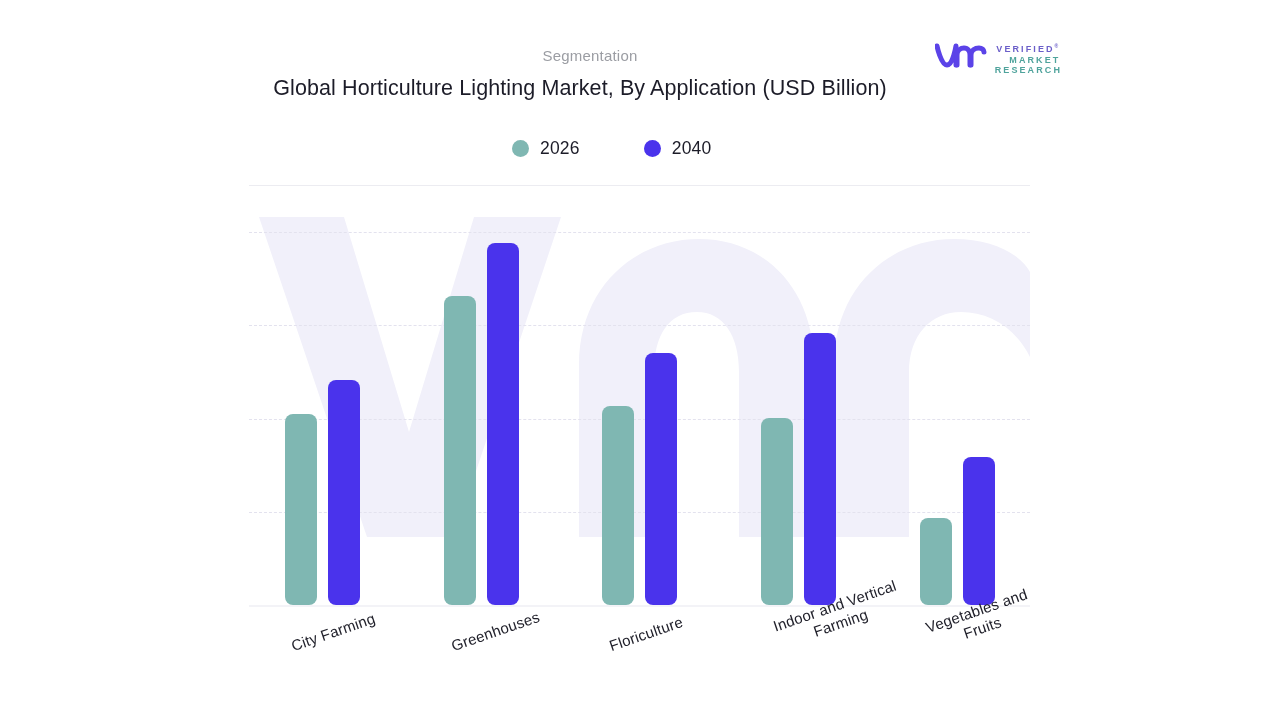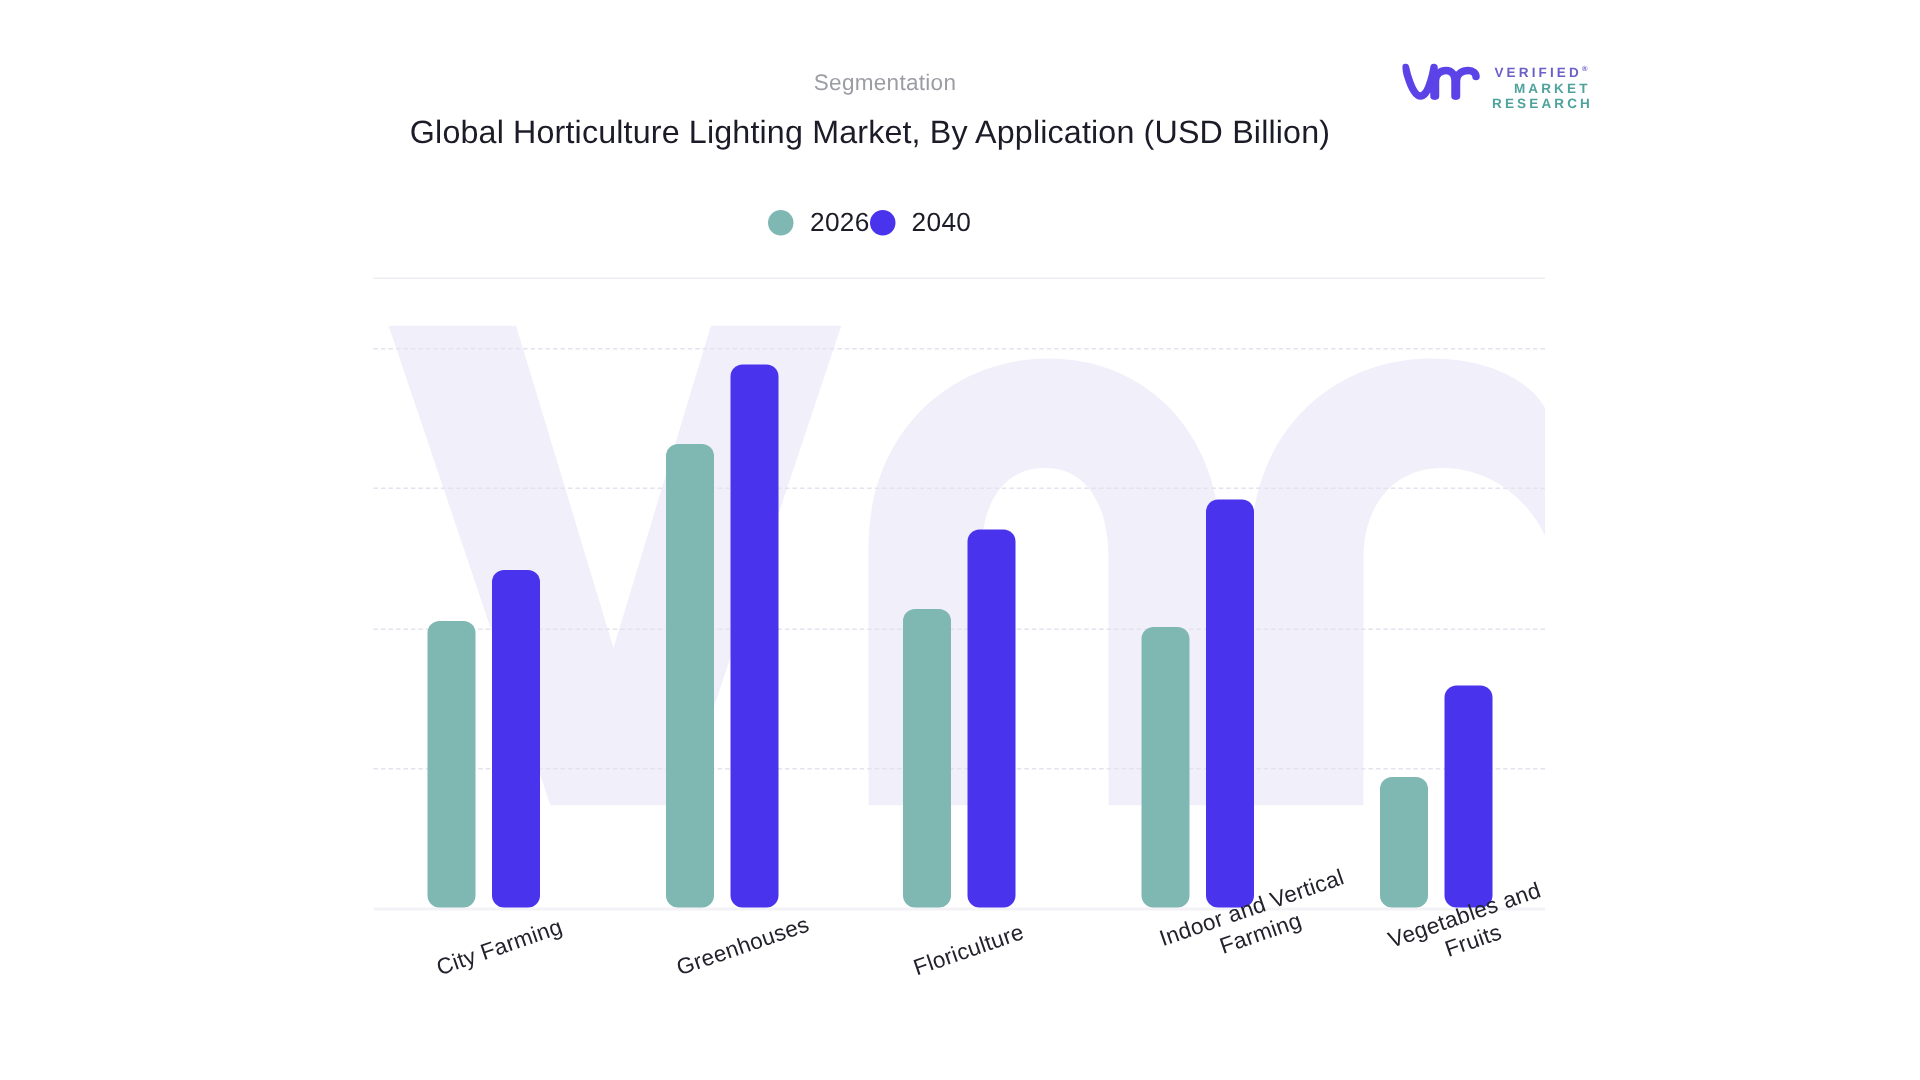--- a/index.html
+++ b/index.html
@@ -75,20 +75,21 @@
   .lg-market   { color: #4fa39c; padding-left: 13px; }
   .lg-research { color: #4fa39c; }
 
   
   #legend {
     position: absolute;
     left: 512px;
     top: 138px;
     display: flex;
     align-items: center;
+    gap: 64px;
   }
   .legend-item {
     display: flex;
     align-items: center;
     gap: 11px;
   }
   .legend-swatch {
     width: 17px;
     height: 17px;
     border-radius: 50%;

